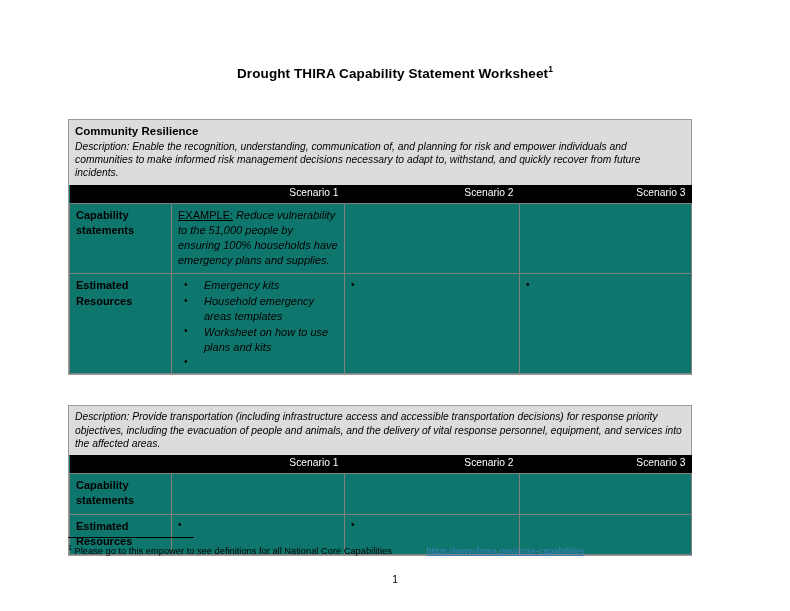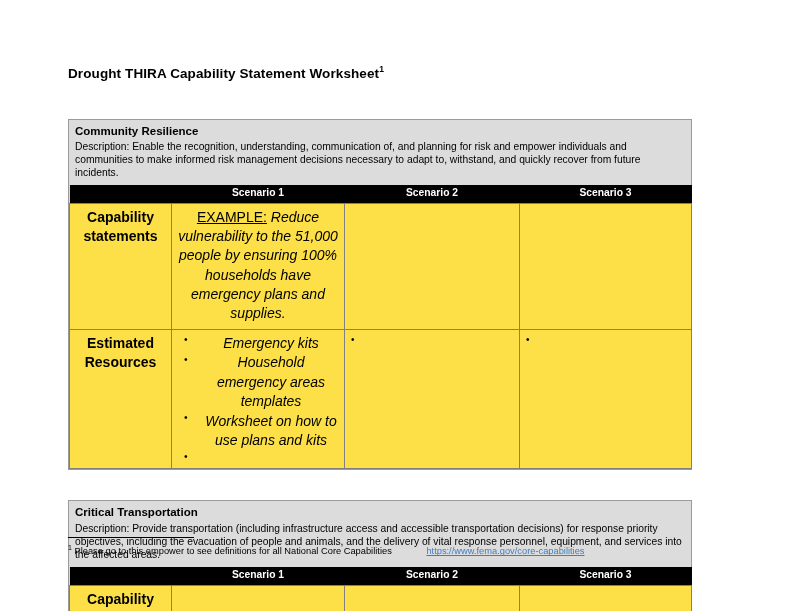--- a/index.html
+++ b/index.html
@@ -15,85 +15,85 @@
     overflow: hidden;
   }
   .page {
     position: relative;
     width: 790px;
     height: 611px;
     box-sizing: border-box;
     padding: 0 68px;
   }
   .doc-title {
-    text-align: left;
+    text-align: center;
     font-size: 13.5px;
     font-weight: bold;
     letter-spacing: 0.1px;
     margin: 0;
     padding-top: 64px;
   }
   .doc-title sup {
     font-size: 8.5px;
     font-weight: bold;
     vertical-align: super;
   }
 
   
   .cap-block {
     width: 624px;
     border: 1px solid #9a9a9a;
-    background: #fde047;
+    background: #0f766e;
     box-sizing: border-box;
   }
   .cap-block.first { margin-top: 38px; }
   .cap-block.second { margin-top: 30px; }
 
   .cap-head {
     background: #dcdcdc;
     padding: 4px 6px 5px 6px;
   }
   .cap-name {
     font-size: 11.5px;
     font-weight: bold;
     line-height: 1.32;
     margin-bottom: 1px;
   }
   .cap-desc {
     font-size: 10.3px;
+    font-style: italic;
     line-height: 1.30;
   }
 
   table.cap-table {
     width: 100%;
     border-collapse: collapse;
     table-layout: fixed;
   }
   table.cap-table col.c0 { width: 102px; }
   table.cap-table col.c1 { width: 173px; }
   table.cap-table col.c2 { width: 175px; }
   table.cap-table col.c3 { width: 172px; }
 
   table.cap-table th {
     background: #000000;
     color: #ffffff;
     font-size: 10.3px;
-    font-weight: bold;
-    text-align: center;
+    font-weight: normal;
+    text-align: right;
     padding: 2px 6px 3px 6px;
     border: none;
     line-height: 1.25;
   }
   table.cap-table td {
     border: 1px solid #808080;
     vertical-align: top;
-    font-size: 14px;
+    font-size: 11px;
     line-height: 1.38;
     padding: 4px 6px 5px 6px;
-    text-align: center;
   }
   td.rowlabel {
     font-weight: bold;
     border-left: none;
   }
   td.lastcol { border-right: none; }
 
   .cell-h-short { height: 26px; }
   .cell-h-stmt  { height: 57px; }
   .cell-h-res   { height: 82px; }
@@ -221,21 +221,20 @@
           <td class="cell-h-res lastcol">
             <div class="single-bullet"></div>
           </td>
         </tr>
       </tbody>
     </table>
   </div>
 
   <div class="cap-block second">
     <div class="cap-head">
-      <div class="cap-name">Critical Transportation</div>
       <div class="cap-desc">Description: Provide transportation (including infrastructure access and accessible transportation decisions) for response priority objectives, including the evacuation of people and animals, and the delivery of vital response personnel, equipment, and services into the affected areas.</div>
     </div>
 
     <table class="cap-table">
       <colgroup>
           <col class="c0">
           <col class="c1">
           <col class="c2">
           <col class="c3">
         </colgroup>

